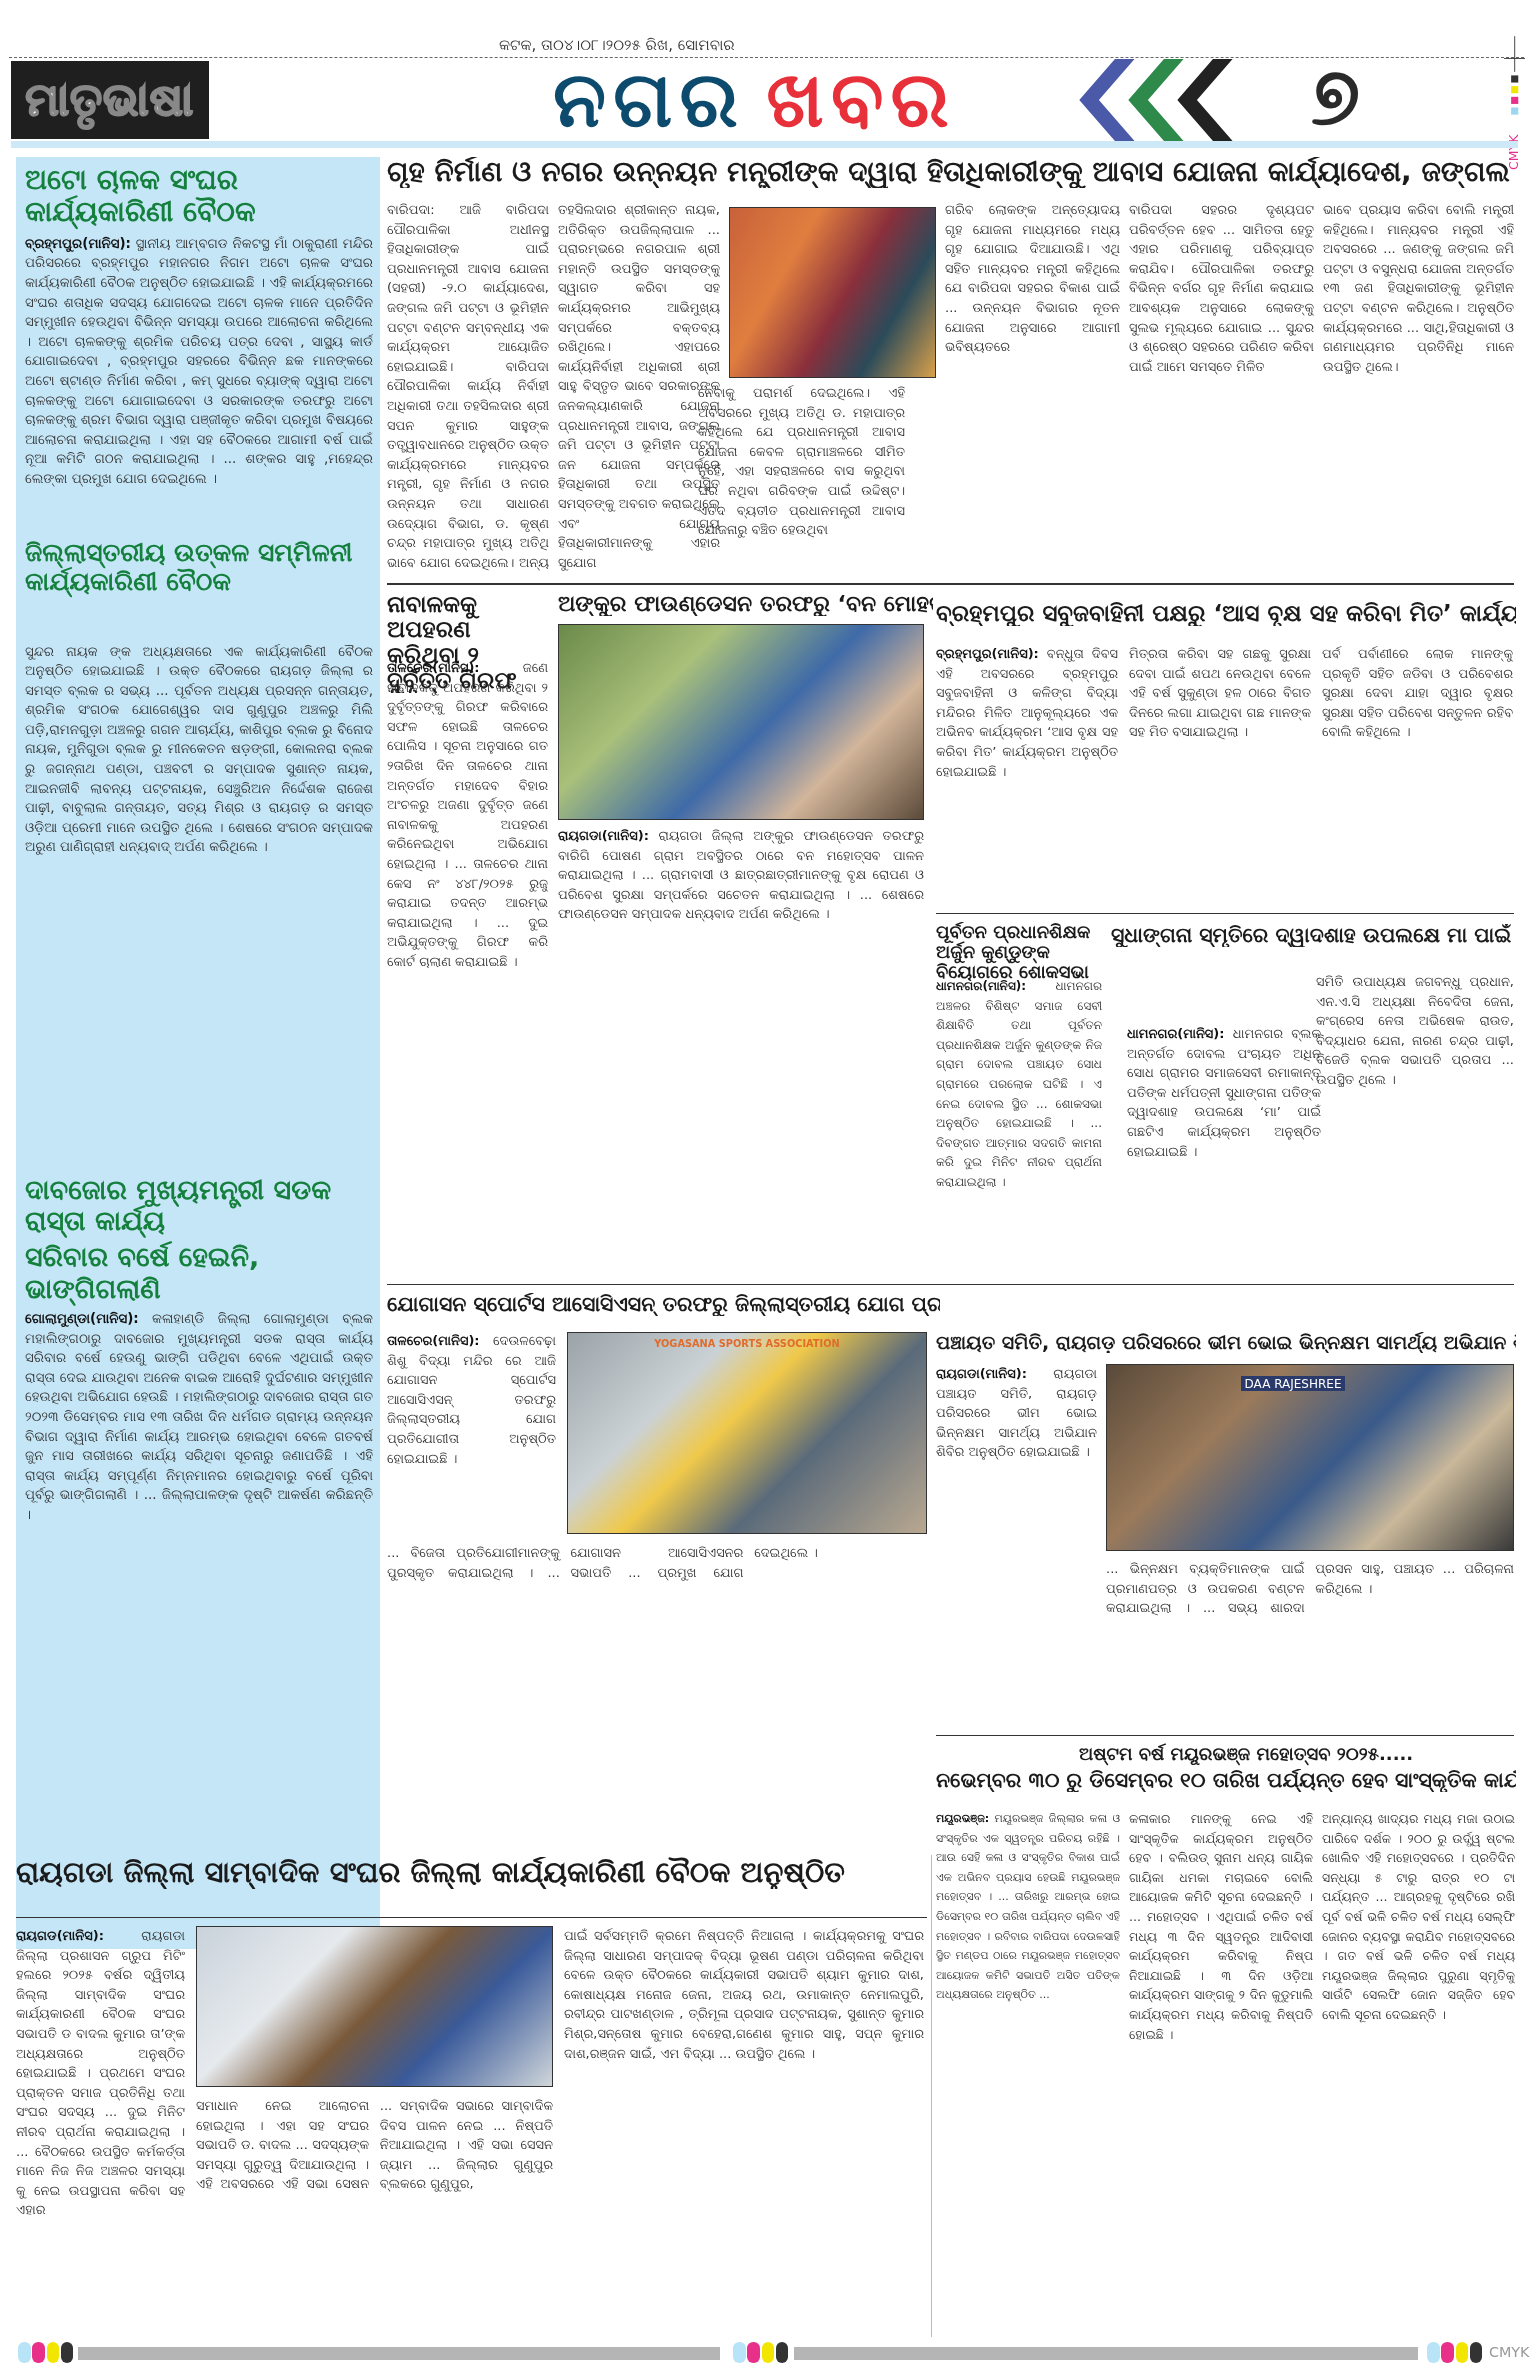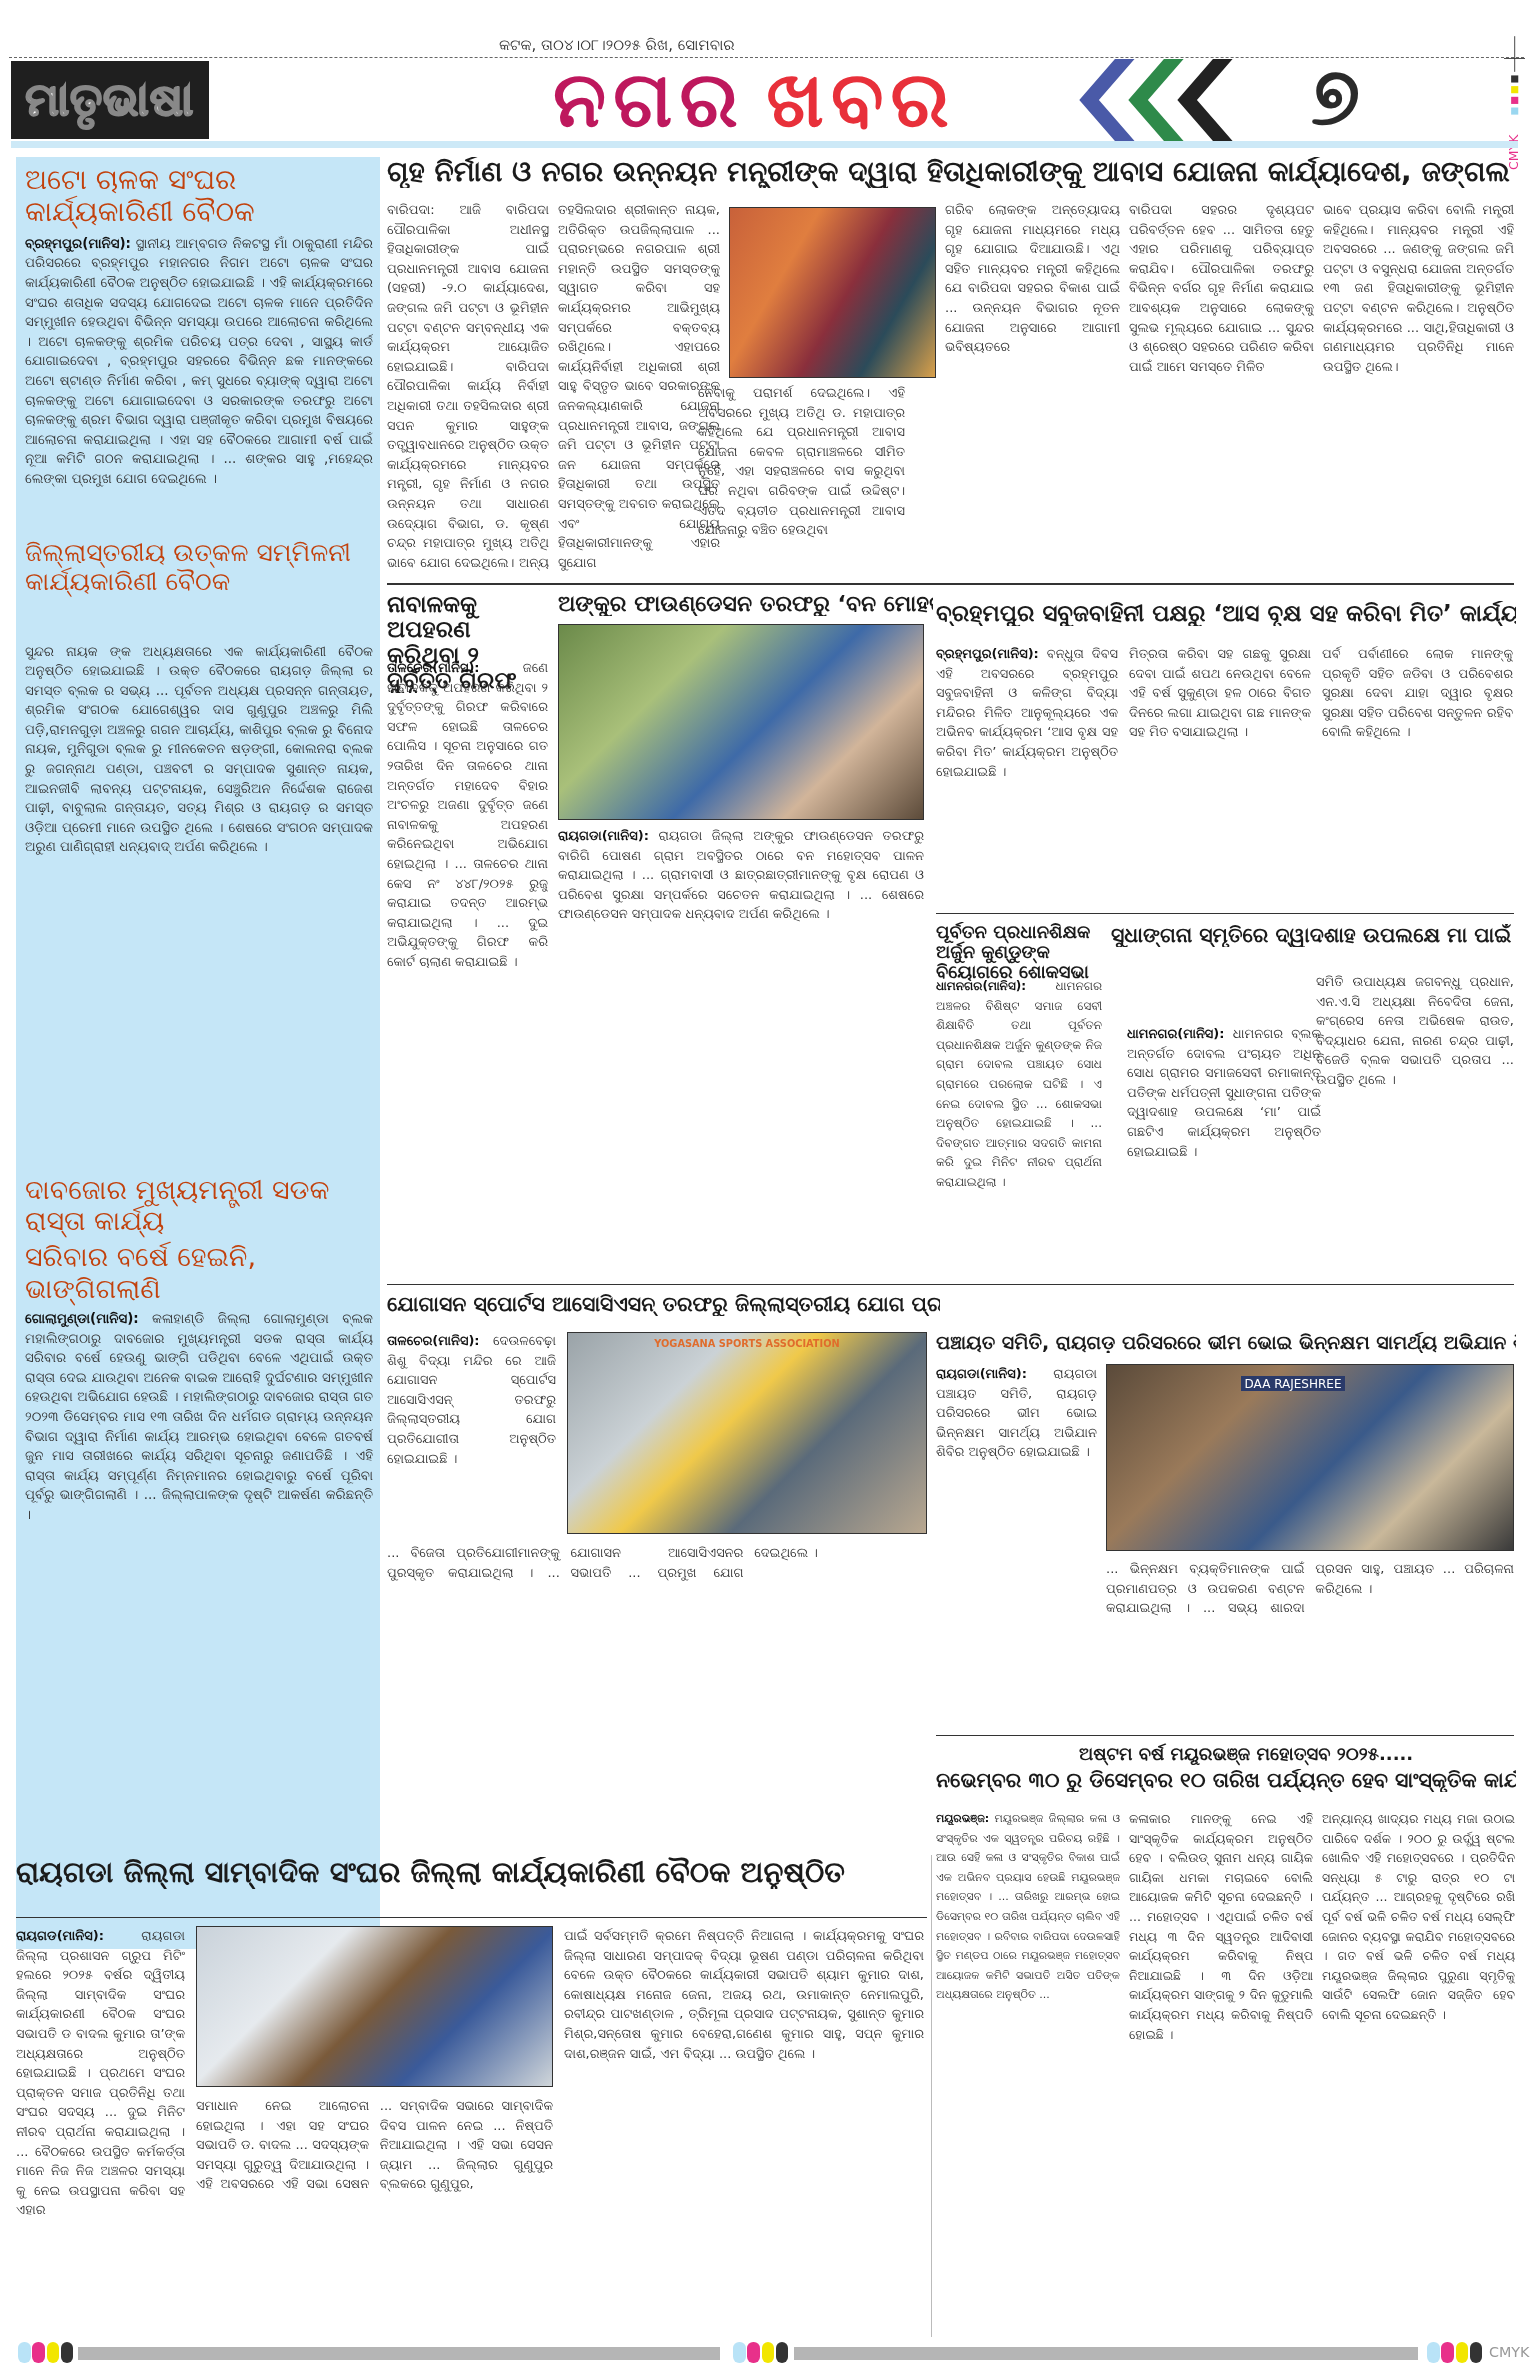--- a/index.html
+++ b/index.html
@@ -7,31 +7,31 @@
   body { position: relative; font-family: "DejaVu Sans", sans-serif; color: #222; }
 
   .abs { position: absolute; }
 
   
   .dateline { left: 499px; top: 36px; font-size: 15px; color: #333; }
   .dash-rule { left: 9px; right: 9px; top: 57px; border-top: 1.8px dashed #666; }
   .logo-box { left: 10.7px; top: 61px; width: 198px; height: 78px; background: #1f1f1f; display: flex; align-items: center; justify-content: center; }
   .logo-text { font-size: 45px; font-weight: bold; color: #fff; -webkit-text-stroke: 1.8px #888; letter-spacing: 0.9px; }
   .section-title { left: 553px; top: 55px; font-size: 77px; font-weight: bold; letter-spacing: 7.1px; line-height: 89px; }
-  .section-title .w1 { color: #be185d; }
+  .section-title .w1 { color: #0c4a6e; }
   .section-title .w2 { color: #e8303a; margin-left: 21.4px; }
   .chevrons { left: 1079px; top: 59px; width: 161px; height: 82px; }
   .page-num { left: 1311px; top: 52px; font-size: 80px; font-weight: bold; color: #2a2a2a; line-height: 89px; }
   .cmyk-side { left: 1504px; top: 36px; width: 21.4px; height: 143px; }
   .top-band { left: 10.7px; top: 141px; width: 1507px; height: 7.1px; background: #cde9f7; }
 
   
   .sidebar { left: 16px; top: 157px; width: 364px; height: 1792px; background: #c5e6f7; }
   .side-story { position: absolute; left: 9px; width: 348px; }
-  .side-head { font-weight: normal; color: #c2410c; line-height: 1.15; }
+  .side-head { font-weight: bold; color: #15803d; line-height: 1.15; }
   .side-body { font-size: 13.4px; line-height: 19.6px; color: #333; margin-top: 5.4px; text-align: justify; }
   .dateline-kw { font-weight: bold; color: #111; }
   .photo { background: linear-gradient(135deg, #8a8a6a 0%, #c9b46b 40%, #6b7f5a 70%, #4d5a66 100%); border: 1.8px solid #333; padding-left: 32px; }
   .photo.yellow { background: linear-gradient(120deg, #d8d33a 0%, #e8e04c 45%, #a6a290 60%, #7b4b4b 80%, #3d3d3d 100%); }
   .photo.orange { background: linear-gradient(120deg, #c8613a 0%, #e07e3f 30%, #8a2f3c 55%, #2b4b5a 75%, #d9a04a 100%); }
   .photo.green { background: linear-gradient(135deg, #6b8a4a 0%, #a9c07a 30%, #3e6aa8 55%, #d2b59a 75%, #5c4b3a 100%); }
   .photo.gray { background: linear-gradient(135deg, #9aa3a8 0%, #cbd2d6 30%, #f0c94a 45%, #5a6a7a 65%, #b9a890 100%); }
   .photo.dark { background: linear-gradient(135deg, #5a4a3a 0%, #9a7a5a 30%, #3a5a8a 55%, #c9b89a 75%, #3a3a3a 100%); }
   .photo.hall { background: linear-gradient(135deg, #c9d2da 0%, #e6eaee 30%, #7a5a3a 50%, #3a5a9a 70%, #d0d6da 100%); }
 

